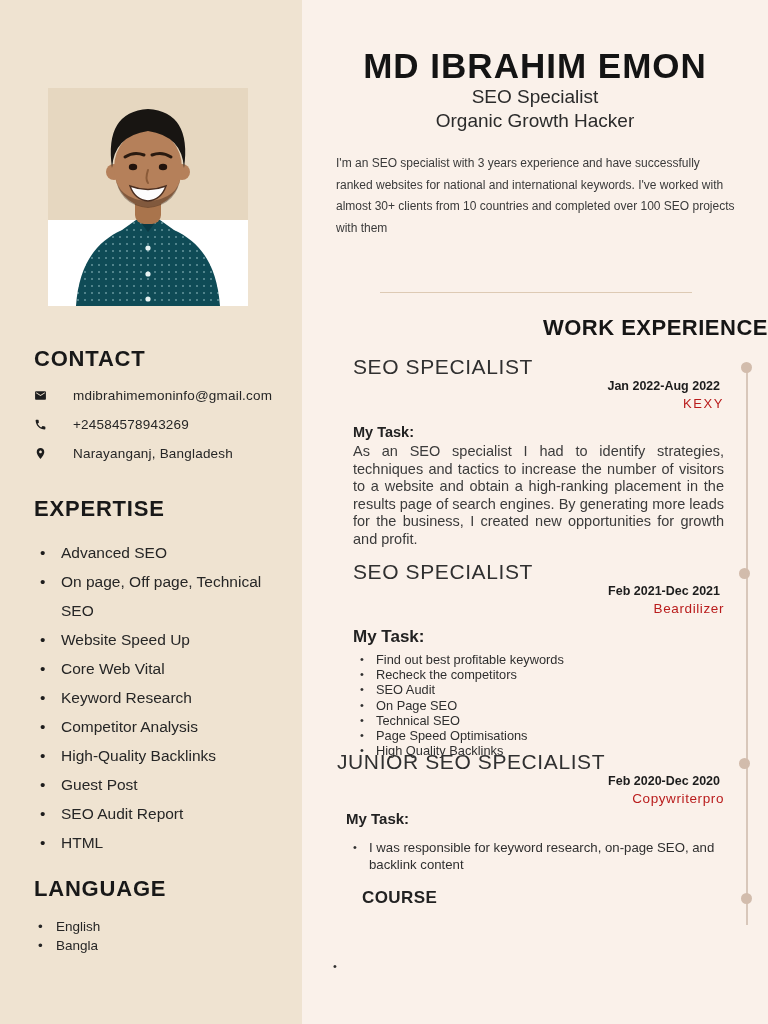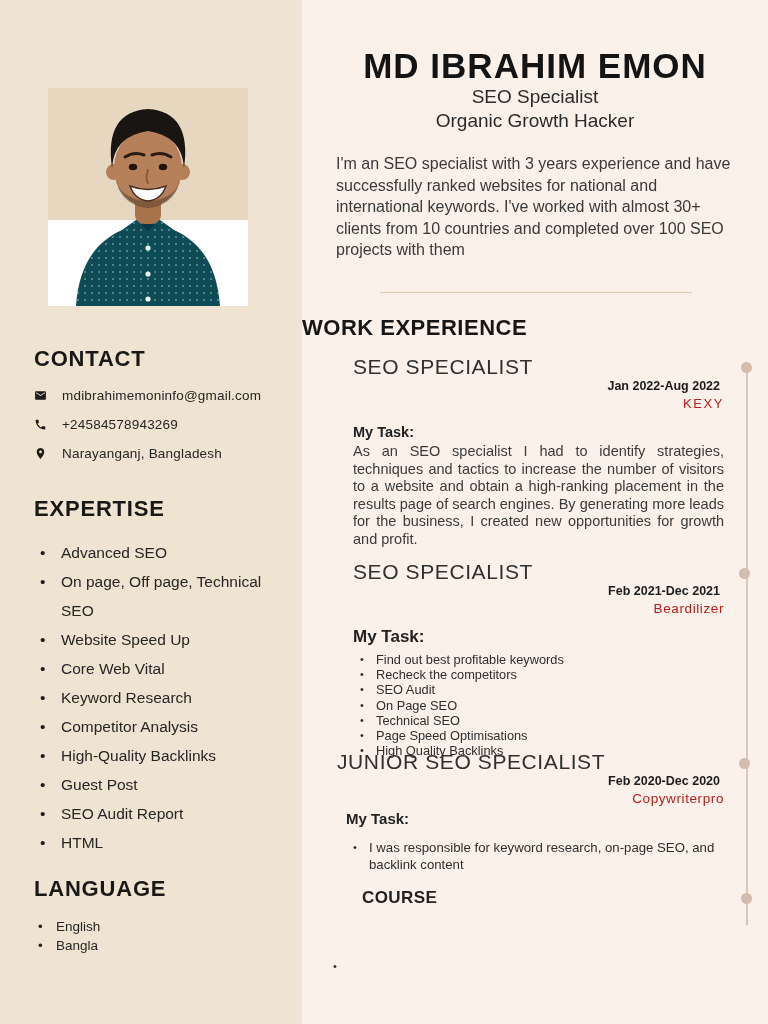--- a/index.html
+++ b/index.html
@@ -18,40 +18,40 @@
   .page{position:relative;width:768px;height:1024px;background:var(--main-bg);overflow:hidden;}
 
   
   .sidebar{position:absolute;left:0;top:0;width:302px;height:1024px;background:var(--sidebar-bg);}
   .photo{position:absolute;left:48px;top:88px;width:200px;height:218px;overflow:hidden;}
   .side-section{position:absolute;left:34px;right:18px;}
   .contact-sec{top:346px;}
   .expertise-sec{top:496px;}
   .language-sec{top:876px;}
   .side-heading{font-size:22px;font-weight:700;letter-spacing:.8px;color:#181818;margin-bottom:16px;}
-  .c-row{display:flex;align-items:center;gap:15px;margin-bottom:14px;}
+  .c-row{display:flex;align-items:center;gap:26px;margin-bottom:14px;}
   .c-row svg{flex:0 0 auto;width:13px;height:13px;fill:#1d1d1d;}
   .c-text{font-size:13.5px;color:#262626;letter-spacing:.2px;}
   ul{list-style:none;}
   .exp-list li{position:relative;padding-left:27px;font-size:15.5px;color:#262626;line-height:29px;}
   .exp-list li::before{content:"•";position:absolute;left:6px;color:#1d1d1d;}
   .lang-list li{position:relative;padding-left:22px;font-size:13.5px;color:#262626;line-height:18.5px;}
   .lang-list li::before{content:"•";position:absolute;left:4px;}
 
   
   .main{position:absolute;left:302px;top:0;width:466px;height:1024px;padding-left:16px;}
   .name{position:absolute;top:46px;left:0;width:100%;text-align:center;
         font-size:35px;font-weight:700;letter-spacing:1px;color:#141414;}
   .subtitle{position:absolute;left:0;width:100%;text-align:center;font-size:19px;color:#2b2b2b;}
   .subtitle1{top:86px;}
   .subtitle2{top:110px;}
   .summary{position:absolute;top:153px;left:34px;width:400px;
-           font-size:16px;line-height:21.5px;color:var(--text-body);}
+           font-size:12px;line-height:21.5px;color:var(--text-body);}
   .divider{position:absolute;top:292px;left:78px;width:312px;height:1px;background:var(--divider);}
-  .we-heading{position:absolute;top:315px;left:0;width:100%;text-align:left;
+  .we-heading{position:absolute;top:315px;left:0;width:100%;text-align:right;
               font-size:22px;font-weight:700;letter-spacing:.5px;color:#161616;}
 
   .job{position:absolute;left:51px;width:371px;}
   .job1{top:355px;}
   .job2{top:560px;}
   .job3{top:750px;left:35px;width:387px;}
   .job-head{display:flex;justify-content:space-between;align-items:flex-start;}
   .job-title{font-size:21px;font-weight:500;letter-spacing:.6px;color:#303030;}
   .job-dates{font-size:12.5px;font-weight:700;color:#1d1d1d;white-space:nowrap;margin-top:24px;padding-right:4px;}
   .company{font-size:13.5px;color:#b91c1c;letter-spacing:.6px;margin-top:3px;text-align:right;}

